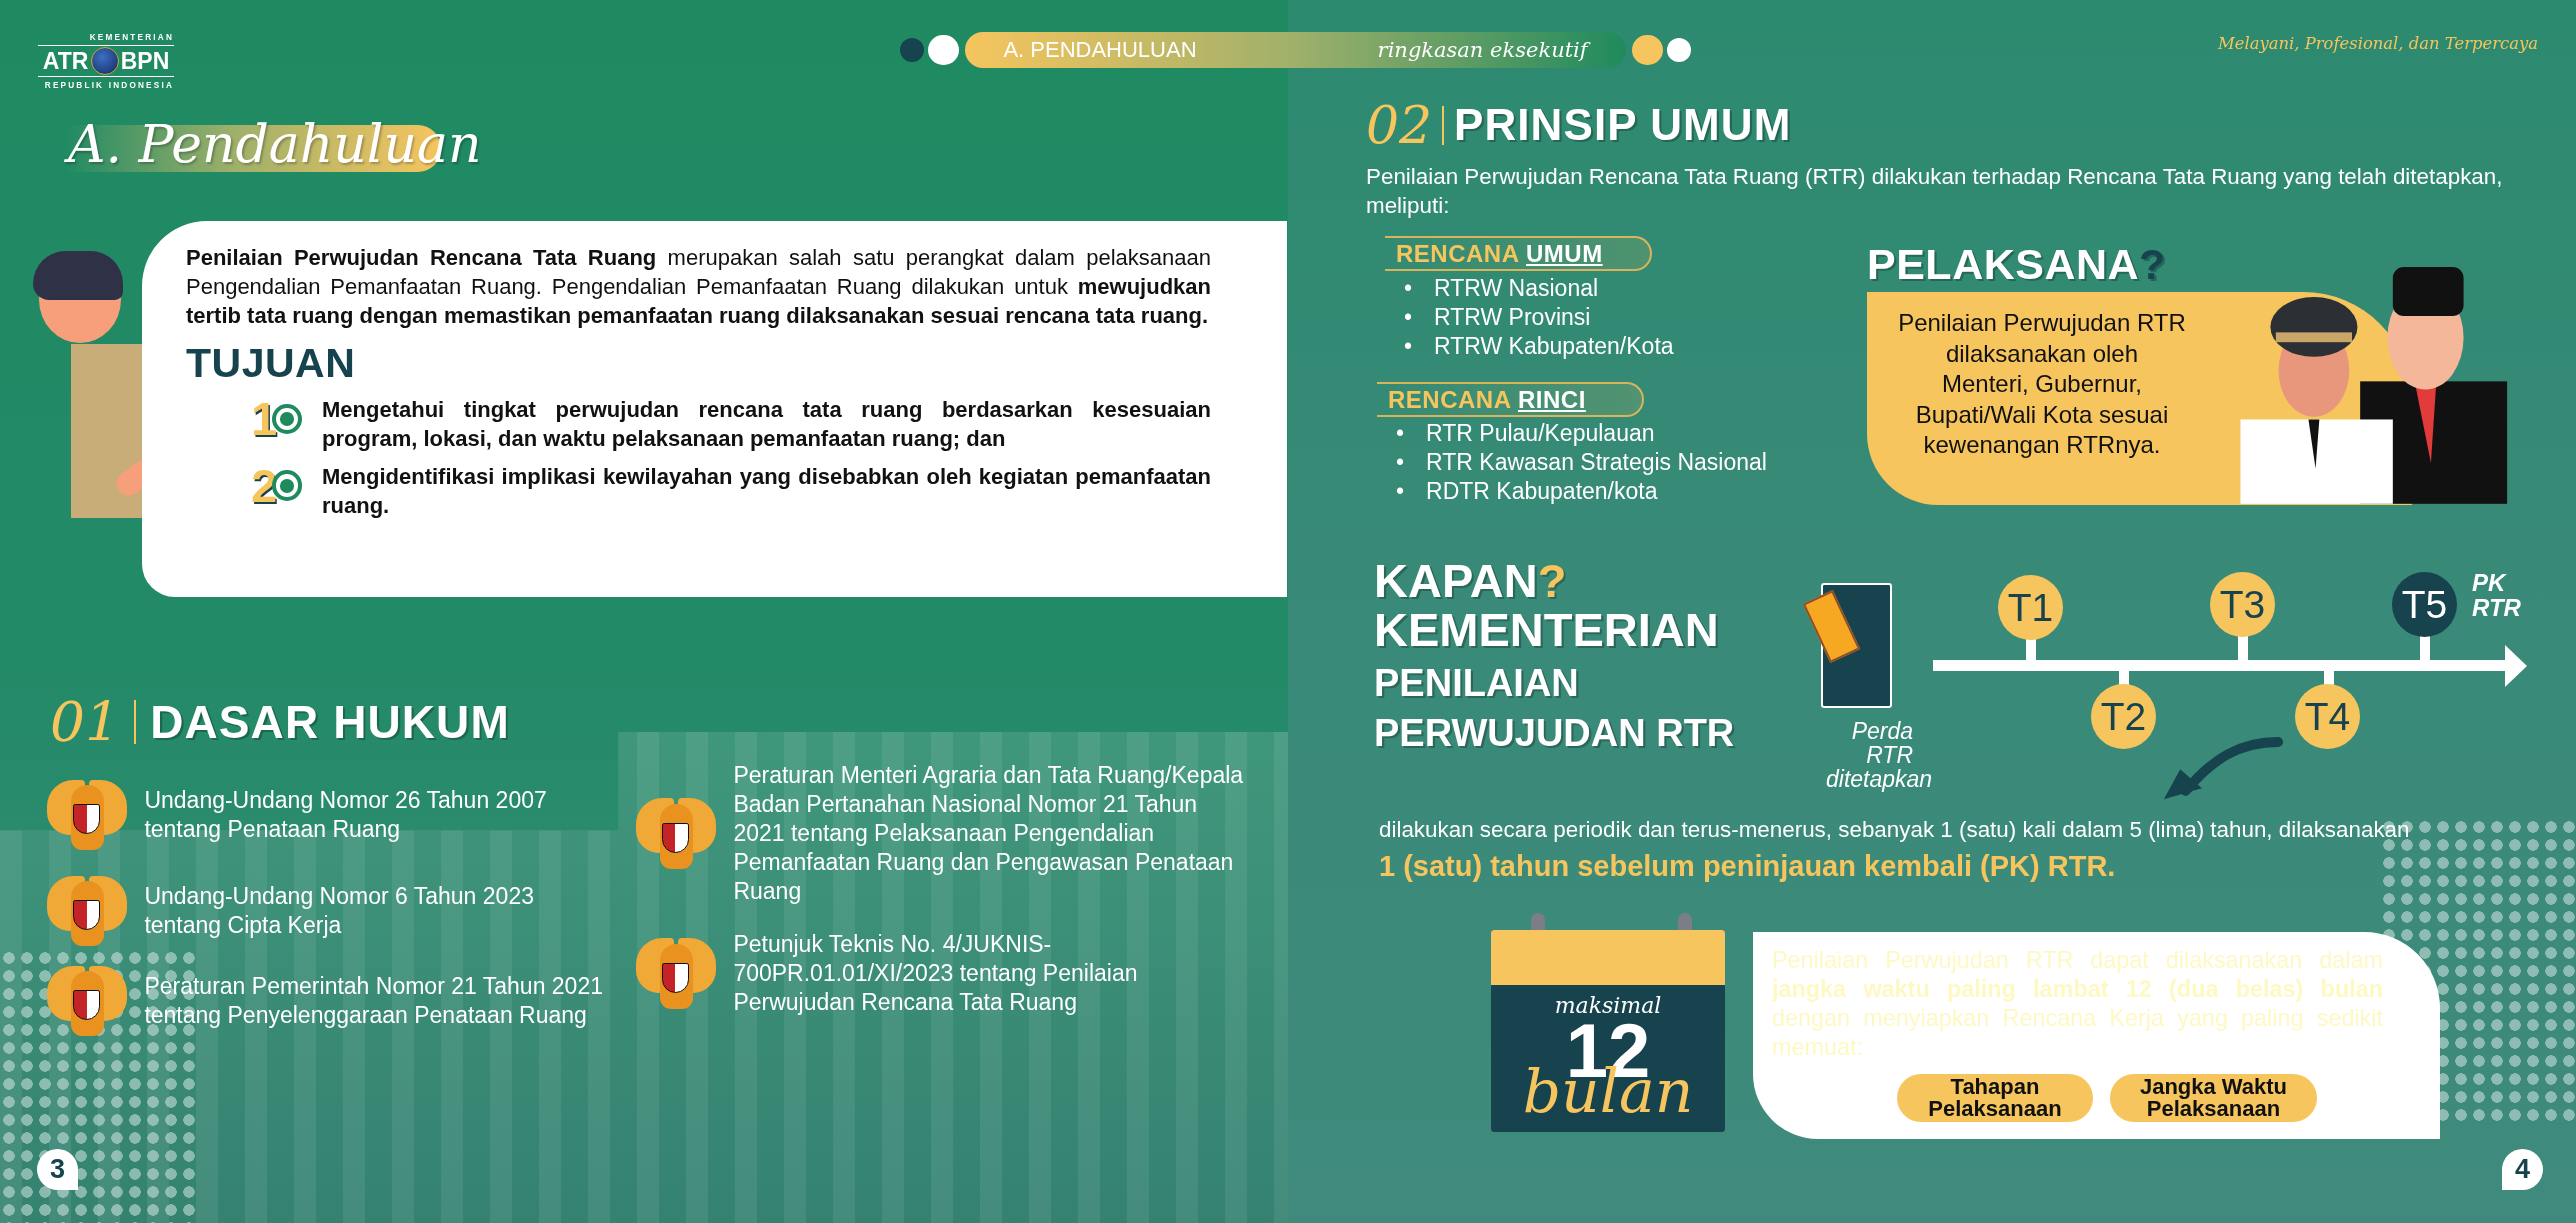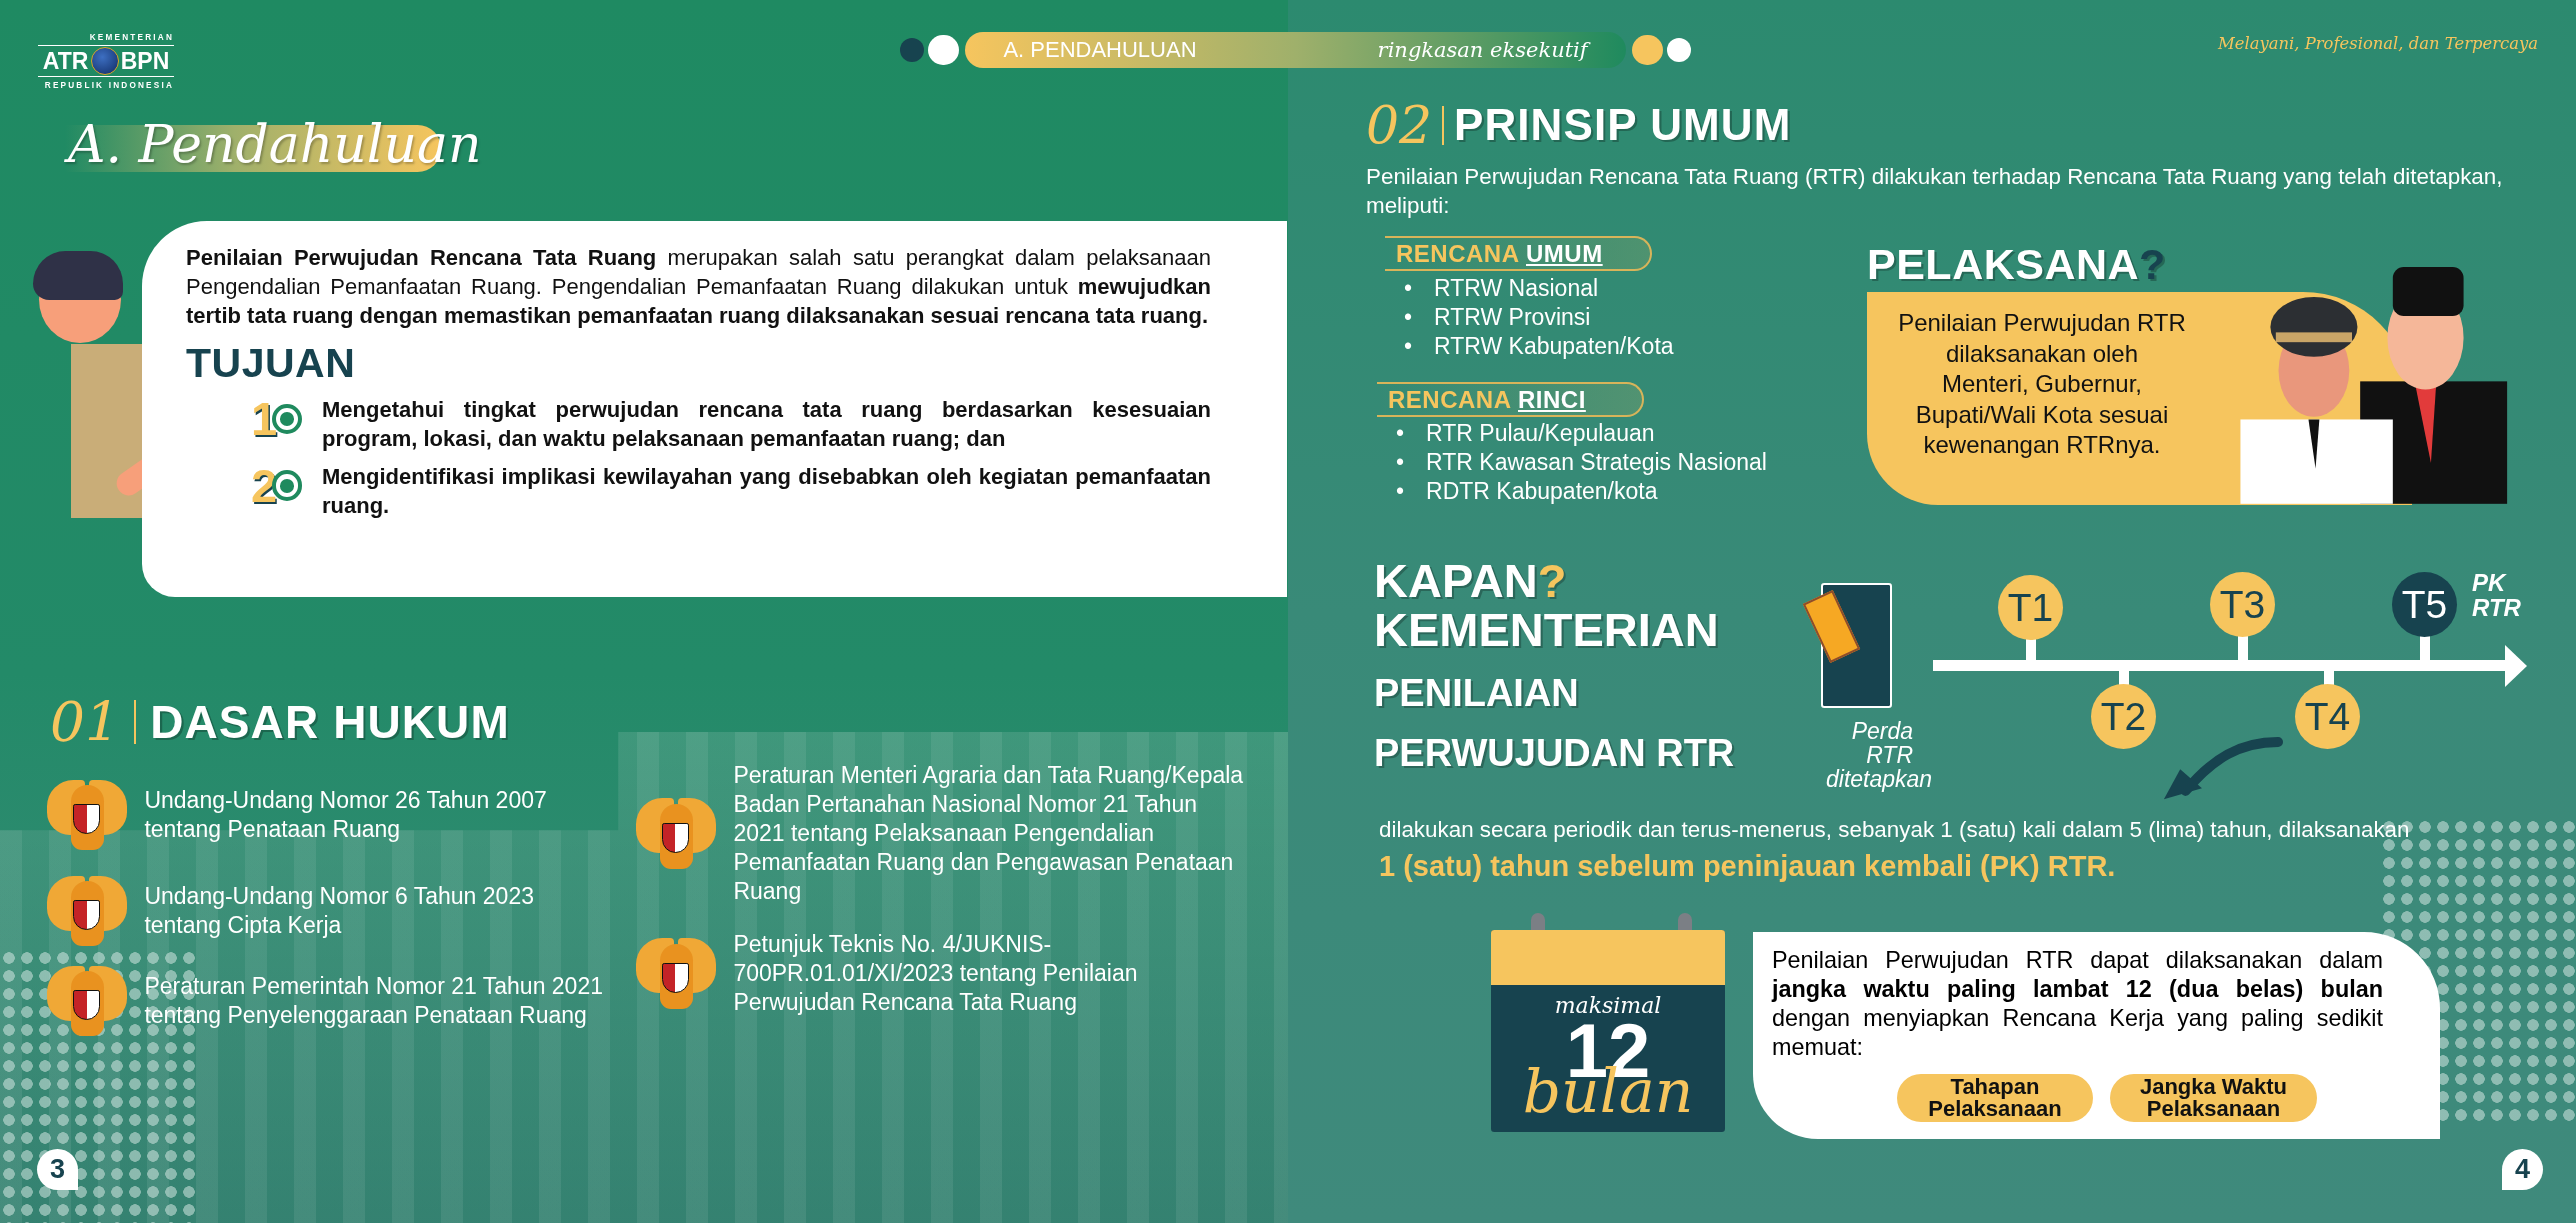--- a/index.html
+++ b/index.html
@@ -75,40 +75,40 @@
   .blist li:before{content:"•";margin-right:22px}
   .pelaksana-title{position:absolute;left:1867px;top:240px;font-size:43px;font-weight:900;color:#fff;letter-spacing:0.5px;text-shadow:2.2px 2.2px 0 rgba(0,0,0,.25)}
   .pelaksana-title .q{color:#17434f}
   .pelaksana-box{position:absolute;left:1867px;top:292px;width:545px;height:213px;background:#f6c55e;border-radius:0 109px 0 71px}
   .pelaksana-text{position:absolute;left:1892px;top:308px;width:300px;color:#111;text-align:center;font-size:24px;line-height:30.5px}
   .pelaksana-text b{display:block;font-weight:400}
   .official{position:absolute;bottom:0}
   .kapan{position:absolute;left:1374px;top:556px;font-weight:900;color:#fff;text-shadow:2.2px 2.2px 0 rgba(0,0,0,.25)}
   .kapan .l1{font-size:47px;line-height:49px}
   .kapan .l1 .q{color:#f6c55e}
-  .kapan .l2{font-size:38px;line-height:41px;margin-top:19px}
+  .kapan .l2{font-size:38px;line-height:41px;margin-top:9px}
   .timeline-axis{position:absolute;left:1933px;top:660px;width:578px;height:11px;background:#fff}
   .timeline-axis:after{content:"";position:absolute;right:-16.4px;top:-15.3px;border-left:22px solid #fff;border-top:21px solid transparent;border-bottom:21px solid transparent}
   .tnode{position:absolute;width:65px;height:65px;border-radius:50%;background:#f6c55e;color:#17434f;font-weight:400;font-size:39px;display:flex;align-items:center;justify-content:center}
   .tnode.dark{background:#17434f;color:#fff}
   .tstem{position:absolute;width:9.8px;background:#fff}
   .pkrtr{position:absolute;left:2472px;top:570px;font-size:24px;font-weight:700;font-style:italic;line-height:25px}
   .clipboard{position:absolute;left:1821px;top:583px;width:71px;height:125px;background:#17434f;border:2.7px solid #fff;border-radius:3.3px}
   .gavel{position:absolute;left:1815px;top:594px;width:33px;height:65px;background:#f6a823;transform:rotate(-25deg);border:2.2px solid #8e4d2b}
   .perda{position:absolute;left:1826px;top:719px;font-size:23px;font-style:italic;text-align:right;line-height:24px}
   .periodik{position:absolute;left:1379px;top:815px;width:1145px;font-size:22.4px;line-height:29px}
   .periodik .hl{display:block;color:#f6c55e;font-weight:700;font-size:29px;line-height:36px;margin-top:4.4px}
   .calendar{position:absolute;left:1491px;top:930px;width:234px;height:202px;background:#17434f;border-radius:3.3px;overflow:hidden}
   .calendar .cap{height:55px;background:#f6c55e}
   .calendar .mx{text-align:center;font-family:"DejaVu Serif",serif;font-style:italic;font-size:22px;margin-top:8.2px}
   .calendar .n12{text-align:center;font-size:76px;font-weight:900;line-height:65px}
   .calendar .bl{text-align:center;font-family:"DejaVu Serif",serif;font-style:italic;color:#f6c55e;font-size:60px;line-height:49px;margin-top:-16.4px}
   .ring{position:absolute;top:913px;width:14px;height:44px;border-radius:7px;background:#7b7f85}
   .jangka-card{position:absolute;left:1753px;top:932px;width:687px;height:207px;background:#fff;border-radius:0 76px 0 65px;color:#111}
-  .jangka-text{position:absolute;left:1772px;top:946px;width:611px;font-size:23.4px;line-height:29px;text-align:justify;color:#000000}
+  .jangka-text{position:absolute;left:1772px;top:946px;width:611px;font-size:23.4px;line-height:29px;text-align:justify;color:#fef9c3}
   .jangka-text b{font-weight:700}
   .chip{position:absolute;top:1074px;height:48px;border-radius:24px;background:#f6c55e;color:#111;font-weight:700;font-size:22px;line-height:22px;text-align:center;display:flex;align-items:center;justify-content:center;padding:0 19.6px}
 </style>
 </head>
 <body>
 
 <div class="page page-left">
   <div class="building"></div>
   <div class="dots" style="left:0;top:949px"></div>
 

